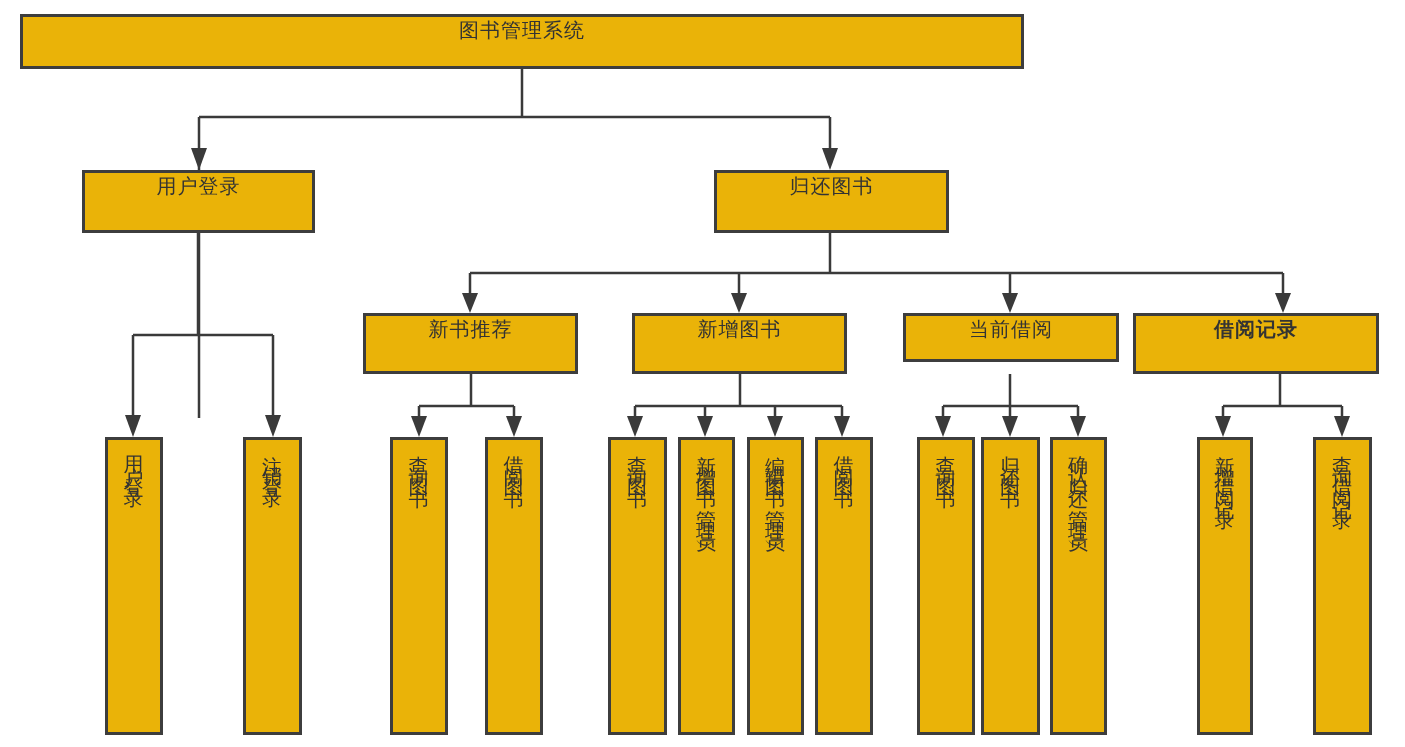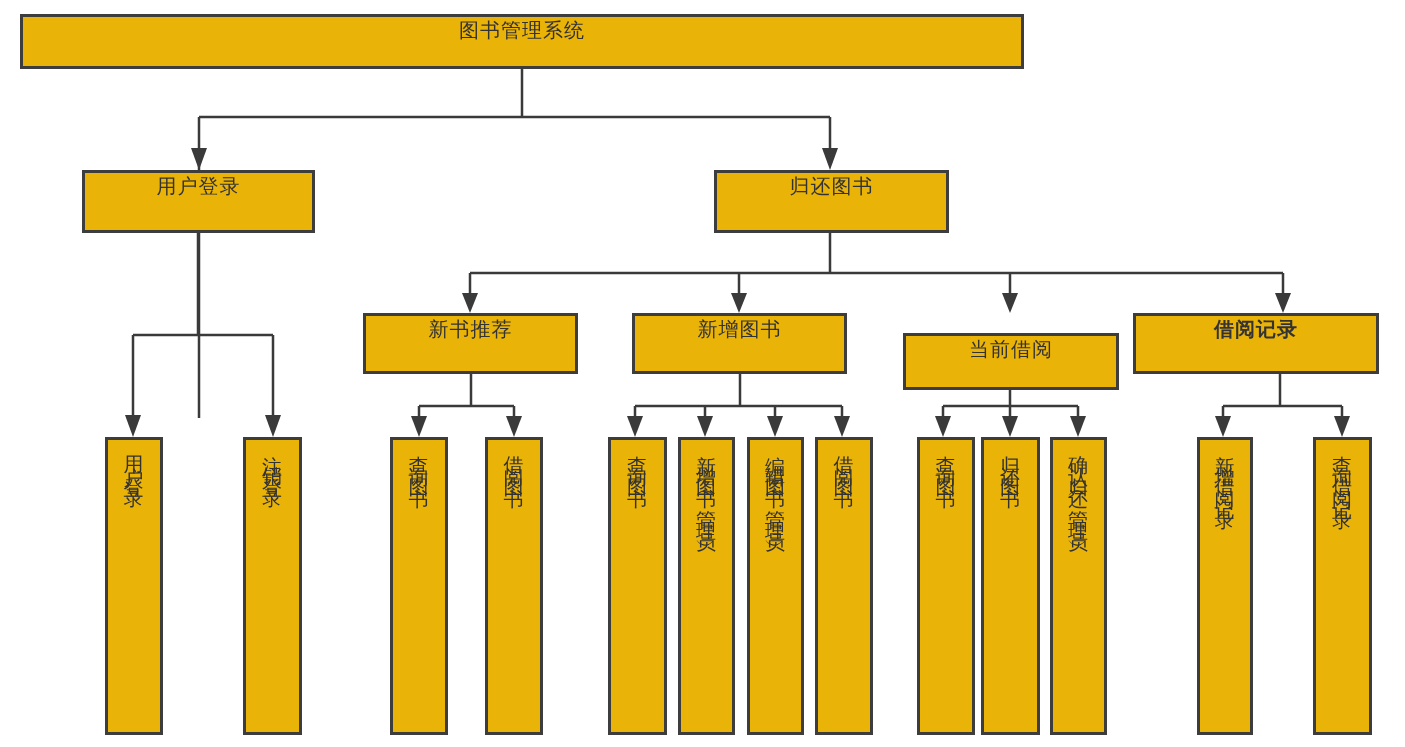--- a/index.html
+++ b/index.html
@@ -122,21 +122,21 @@
   <div class="node" style="left:714px; top:170px; width:235px; height:63px;">
     <span class="h-label">归还图书</span>
   </div>
 
   <div class="node" style="left:363px; top:313px; width:215px; height:61px;">
     <span class="h-label">新书推荐</span>
   </div>
   <div class="node" style="left:632px; top:313px; width:215px; height:61px;">
     <span class="h-label">新增图书</span>
   </div>
-  <div class="node" style="left:903px; top:313px; width:216px; height:57px;margin-top:20px;">
+  <div class="node" style="left:903px; top:313px; width:216px; height:49px;">
     <span class="h-label">当前借阅</span>
   </div>
   <div class="node" style="left:1133px; top:313px; width:246px; height:61px;font-weight:bold;">
     <span class="h-label">借阅记录</span>
   </div>
 
   <div class="node" style="left:105px; top:437px; width:58px; height:298px;">
     <span class="v-label">用户登录</span>
   </div>
   <div class="node" style="left:243px; top:437px; width:59px; height:298px;">

